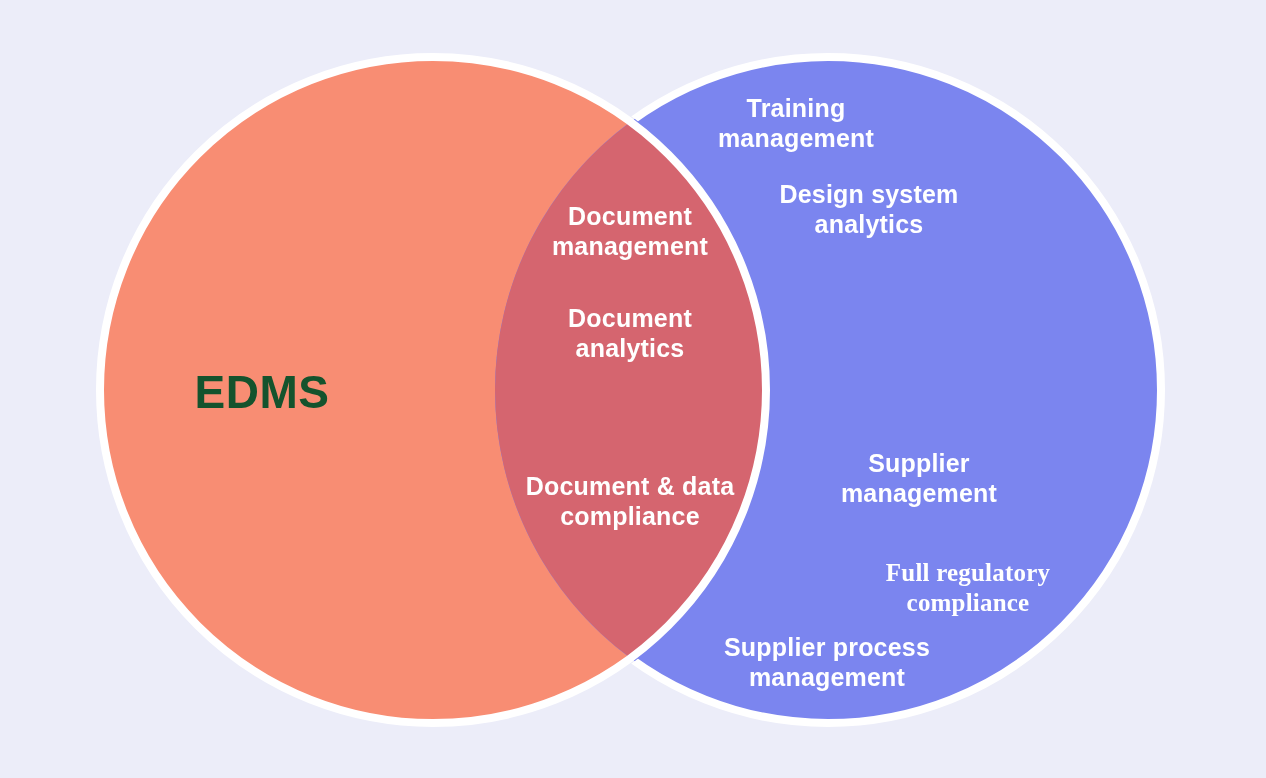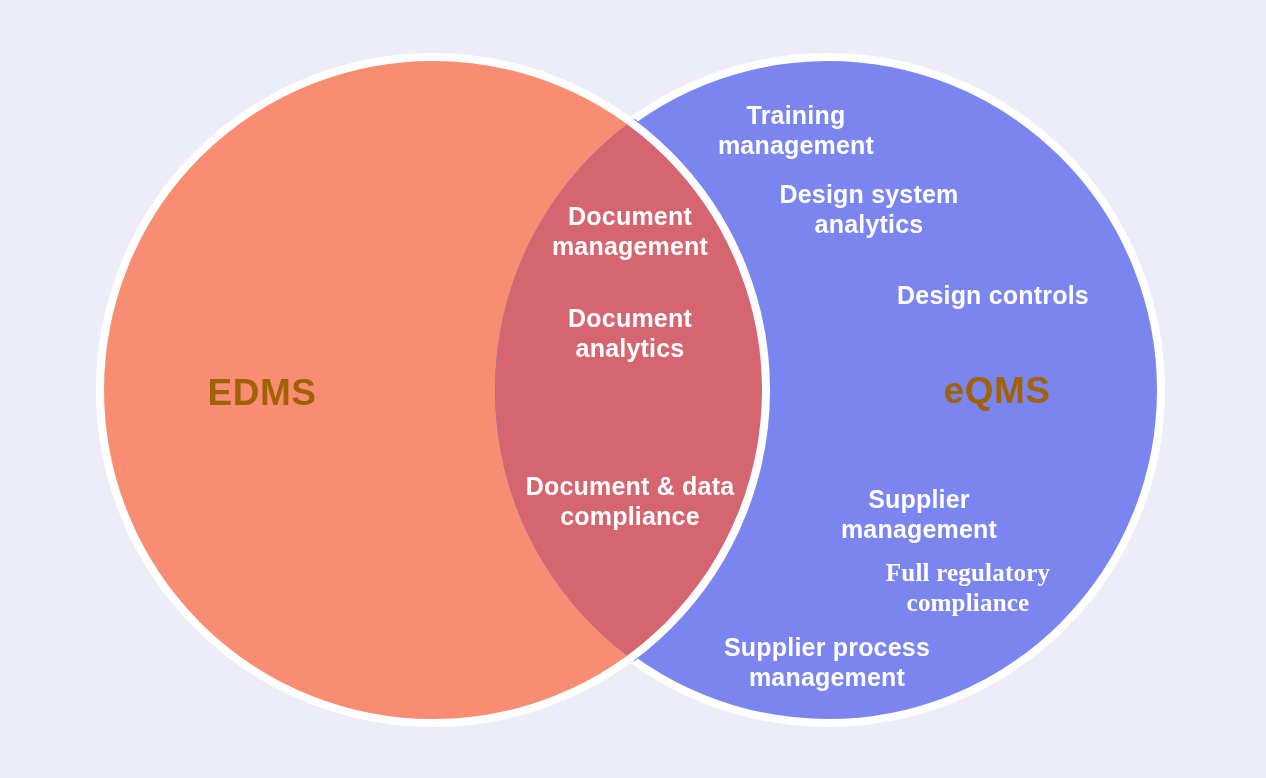--- a/index.html
+++ b/index.html
@@ -20,23 +20,23 @@
     color: #FFFFFF;
     font-weight: 700;
     font-size: 25px;
     line-height: 30px;
     letter-spacing: 0.2px;
   }
   .title {
     position: absolute;
     transform: translate(-50%, -50%);
     text-align: center;
-    color: #a16207;
+    color: #14532d;
     font-weight: 700;
-    font-size: 37px;
+    font-size: 46px;
     line-height: 1;
     letter-spacing: 0.5px;
   }
 </style>
 </head>
 <body>
 
 <div class="stage">
 
   <svg width="1266" height="778" viewBox="0 0 1266 778" aria-hidden="true">
@@ -57,41 +57,39 @@
              A 333 333 0 0 1 630.5 658.1
              A 333 333 0 0 1 630.5 121.9 Z" fill="#D5656F"></path>
 
     <circle cx="828" cy="390" r="333" fill="none" stroke-width="8" mask="url(#outside-salmon)" stroke="#FFFFFF"></circle>
 
     <circle cx="433" cy="390" r="333" fill="none" stroke-width="8" stroke="#FFFFFF"></circle>
   </svg>
 
   <div class="title" style="left:262px; top:392px;">EDMS</div>
 
-  <div class="title" style="left:997px; top:390px;">eQMS</div>
 
   <div class="label" style="left:630px; top:231px;">Document
 management</div>
 
   <div class="label" style="left:630px; top:333px;">Document
 analytics</div>
 
 
   <div class="label" style="left:630px; top:501px;">Document &amp; data
 compliance</div>
 
-  <div class="label" style="left:796px; top:130px;">Training
+  <div class="label" style="left:796px; top:123px;">Training
 management</div>
 
   <div class="label" style="left:869px; top:209px;">Design system
 analytics</div>
 
-  <div class="label" style="left:993px; top:295px;">Design controls</div>
 
-  <div class="label" style="left:919px; top:514px;">Supplier
+  <div class="label" style="left:919px; top:478px;">Supplier
 management</div>
 
   <div class="label" style="left:968px; top:588px;font-family:Liberation Serif, serif;">Full regulatory
 compliance</div>
 
   <div class="label" style="left:827px; top:662px;">Supplier process
 management</div>
 
 </div>
 

